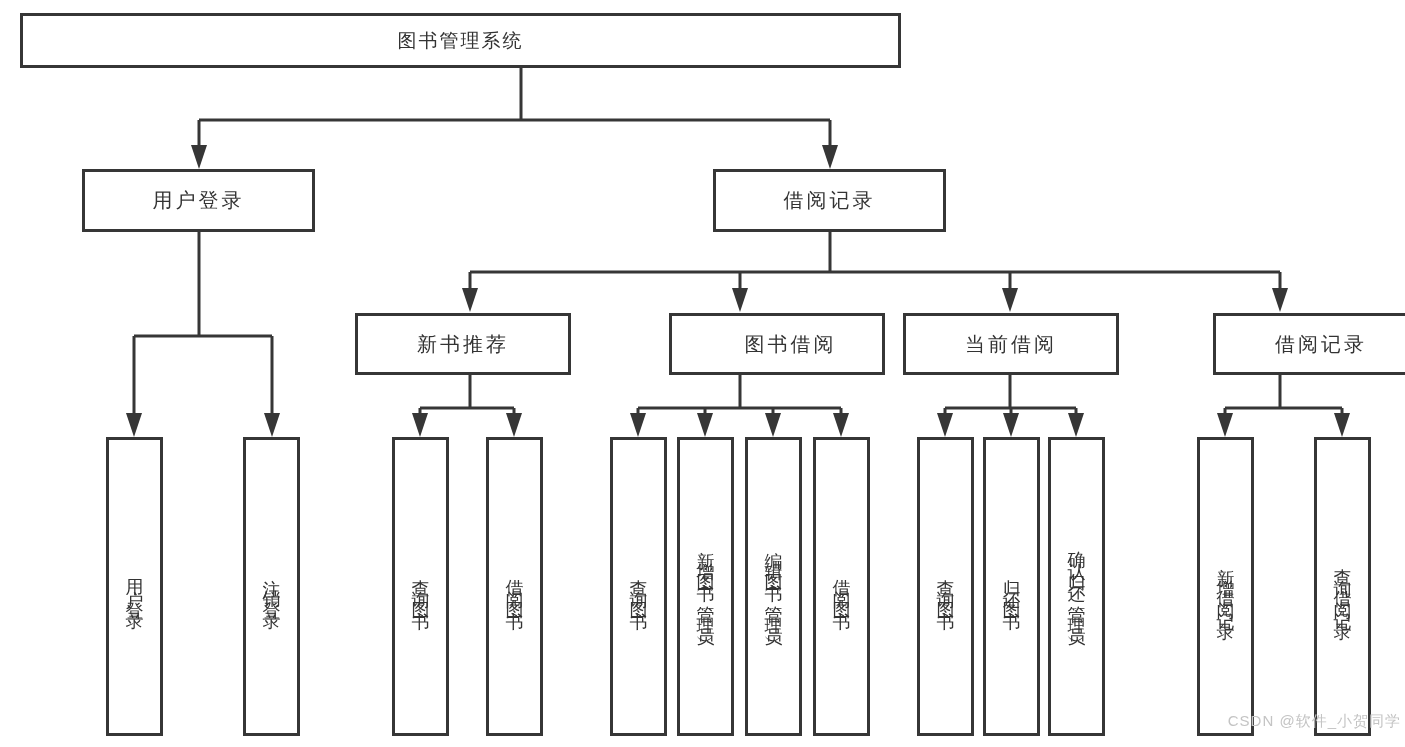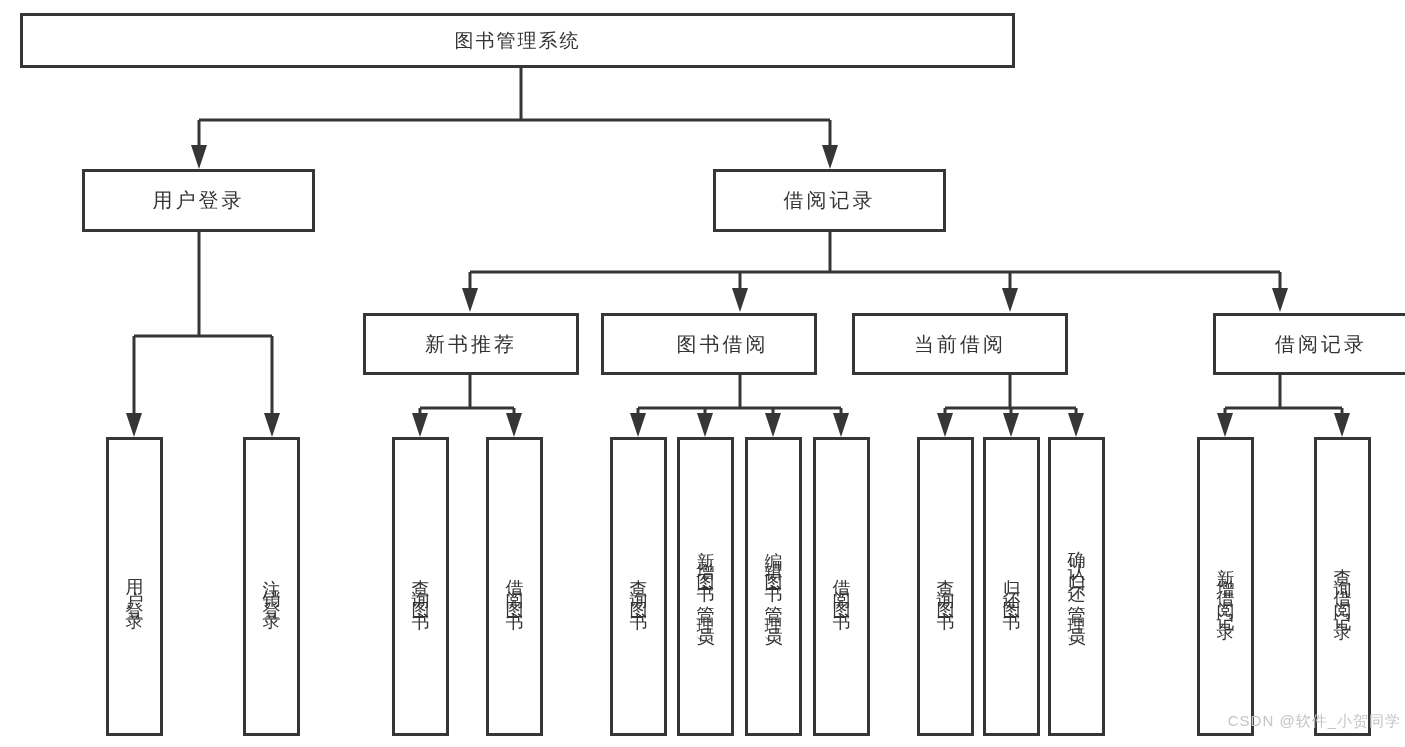--- a/index.html
+++ b/index.html
@@ -28,21 +28,21 @@
     box-sizing: border-box;
     border: 3px solid #363636;
     background: #ffffff;
     display: flex;
     align-items: center;
     justify-content: center;
     color: #333333;
     z-index: 2;
   }
   .root-box {
-    left: 20px; top: 13px; width: 995px; height: 55px;
+    left: 20px; top: 13px; width: 881px; height: 55px;
     font-size: 19px; letter-spacing: 2px;
   }
   .l2-box {
     top: 169px; width: 233px; height: 63px;
     font-size: 20px; letter-spacing: 3px;
   }
   .l3-box {
     top: 313px; width: 216px; height: 62px;
     font-size: 20px; letter-spacing: 3px;
   }
@@ -119,27 +119,27 @@
     <span>图书管理系统</span>
   </div>
 
   <div class="box l2-box" style="left:82px;">
     <span>用户登录</span>
   </div>
   <div class="box l2-box" style="left:713px;">
     <span>借阅记录</span>
   </div>
 
-  <div class="box l3-box" style="left:363px;">
+  <div class="box l3-box" style="left:355px;">
     <span>新书推荐</span>
   </div>
-  <div class="box l3-box" style="left:601px;padding-left:27px;">
+  <div class="box l3-box" style="left:669px;padding-left:27px;">
     <span>图书借阅</span>
   </div>
-  <div class="box l3-box" style="left:852px;">
+  <div class="box l3-box" style="left:903px;">
     <span>当前借阅</span>
   </div>
   <div class="box l3-box" style="left:1173px;margin-left:40px;">
     <span>借阅记录</span>
   </div>
 
   <div class="leaf" style="left:106px;">
     <span class="vtext">用户登录</span>
   </div>
   <div class="leaf" style="left:243px;">

